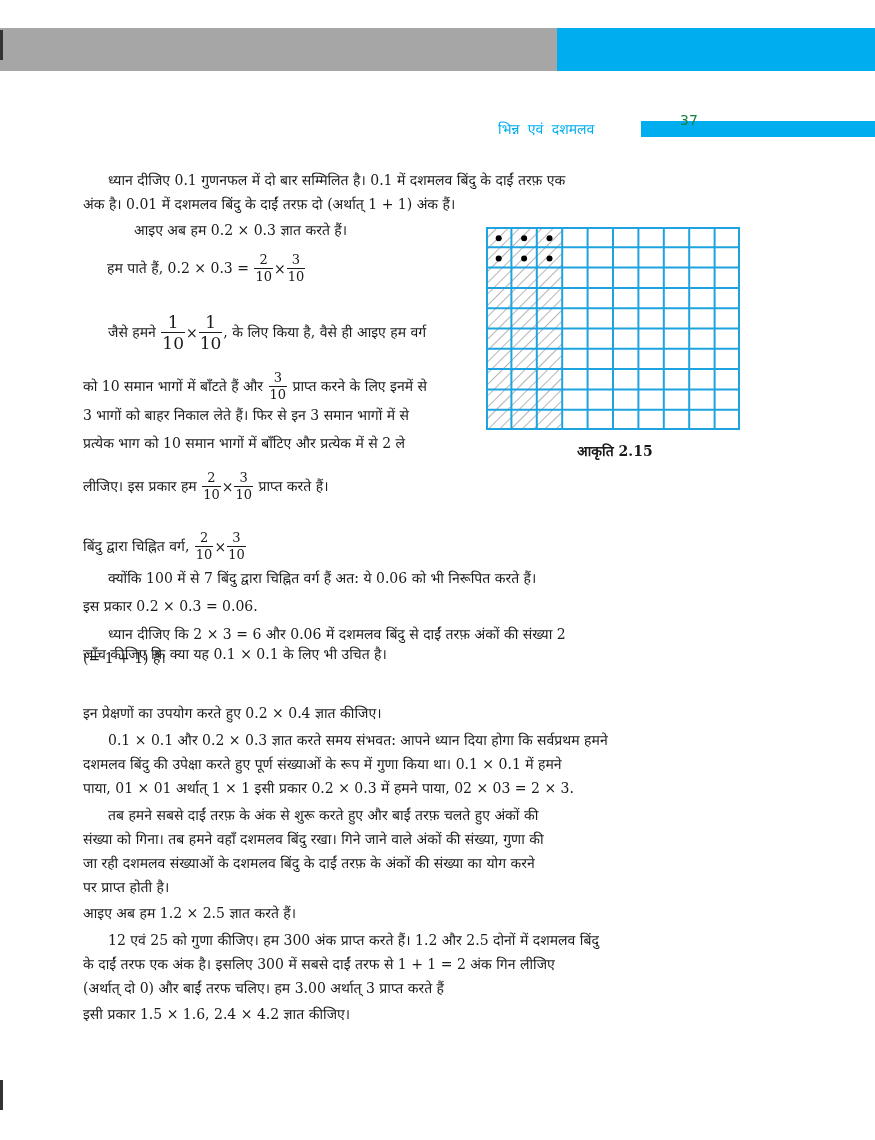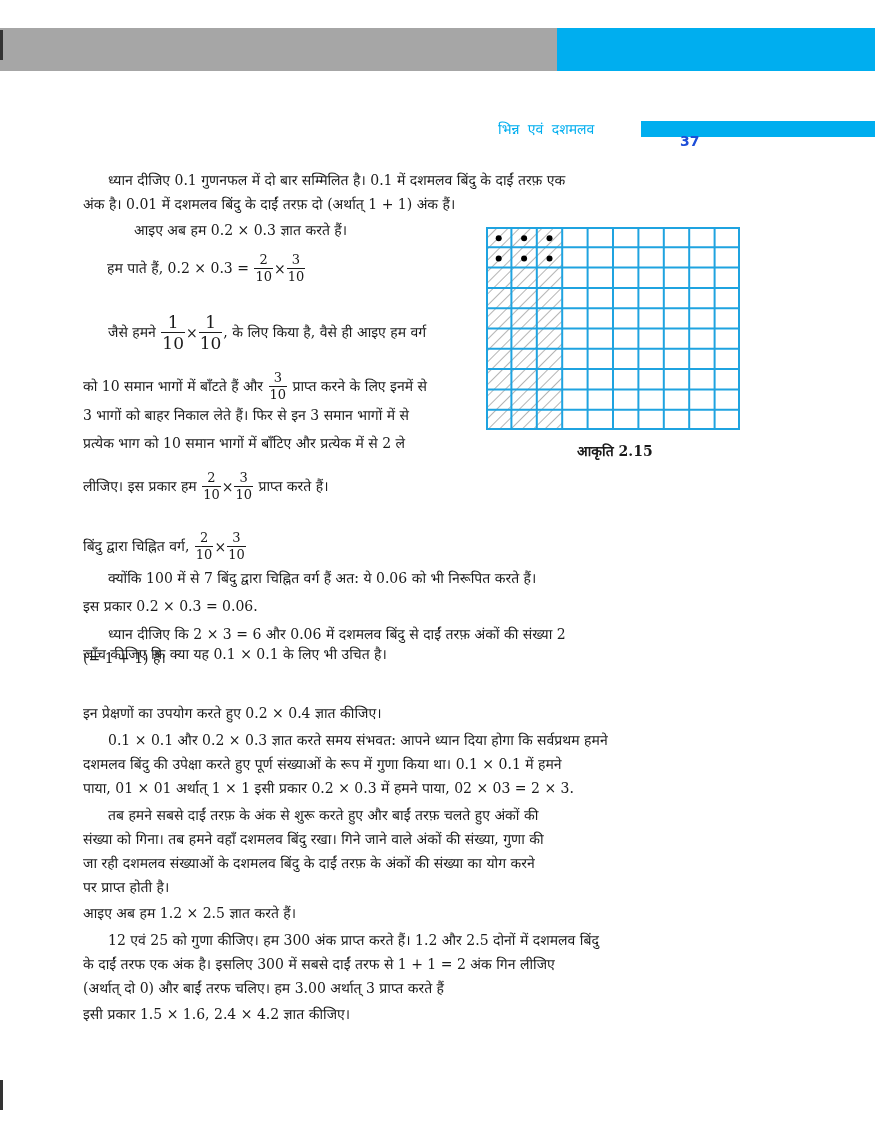--- a/index.html
+++ b/index.html
@@ -6,21 +6,21 @@
   body {
     width:875px; height:1140px; position:relative; overflow:hidden;
     background:#ffffff; color:#1a1a1a;
     font-family:"DejaVu Serif","Liberation Serif",serif;
   }
   .topbar-gray { position:absolute; left:0; top:28px; width:557px; height:43px; background:#a6a6a6; }
   .topbar-blue { position:absolute; left:557px; top:28px; width:318px; height:43px; background:#00aeef; }
   .edge-mark { position:absolute; left:0; width:3px; background:#333; }
   .running-title { position:absolute; left:498px; top:119px; font-family:Liberation Mono, monospace; font-size:14px; color:#00aeef; }
   .page-num-box { position:absolute; left:641px; top:121px; width:234px; height:16px; background:#00aeef; }
-  .page-num { position:absolute; left:680px; top:133px; font-family:"DejaVu Sans","Liberation Sans",sans-serif; font-weight:bold; font-size:14px; color:#1d4ed8; }
+  .page-num { position:absolute; left:680px; top:112px; font-family:"DejaVu Sans","Liberation Sans",sans-serif; font-weight:normal; font-size:14px; color:#15803d; }
 
   .line { position:absolute; font-size:14px; white-space:nowrap; line-height:20px; }
   .frac { display:inline-block; vertical-align:middle; text-align:center; font-size:13px; line-height:16px; margin:0 1px; }
   .frac .num { display:block; border-bottom:1px solid #1a1a1a; padding:0 1px; }
   .frac .den { display:block; padding:0 1px; }
   .frac.big { font-size:17px; line-height:20px; }
   .times { display:inline-block; vertical-align:middle; font-size:14px; }
 
   .grid { position:absolute; left:486px; top:227px; width:254px; height:203px; }
   .grid svg { display:block; }

